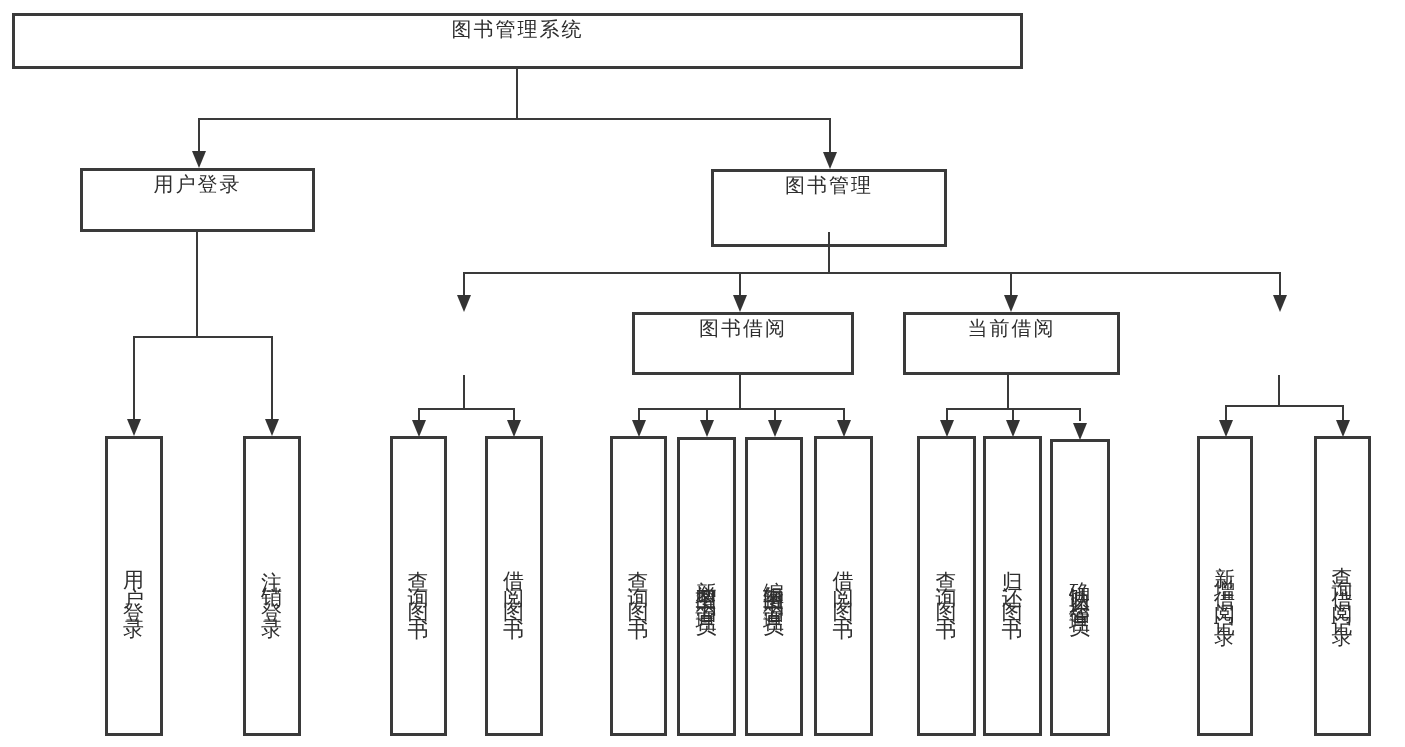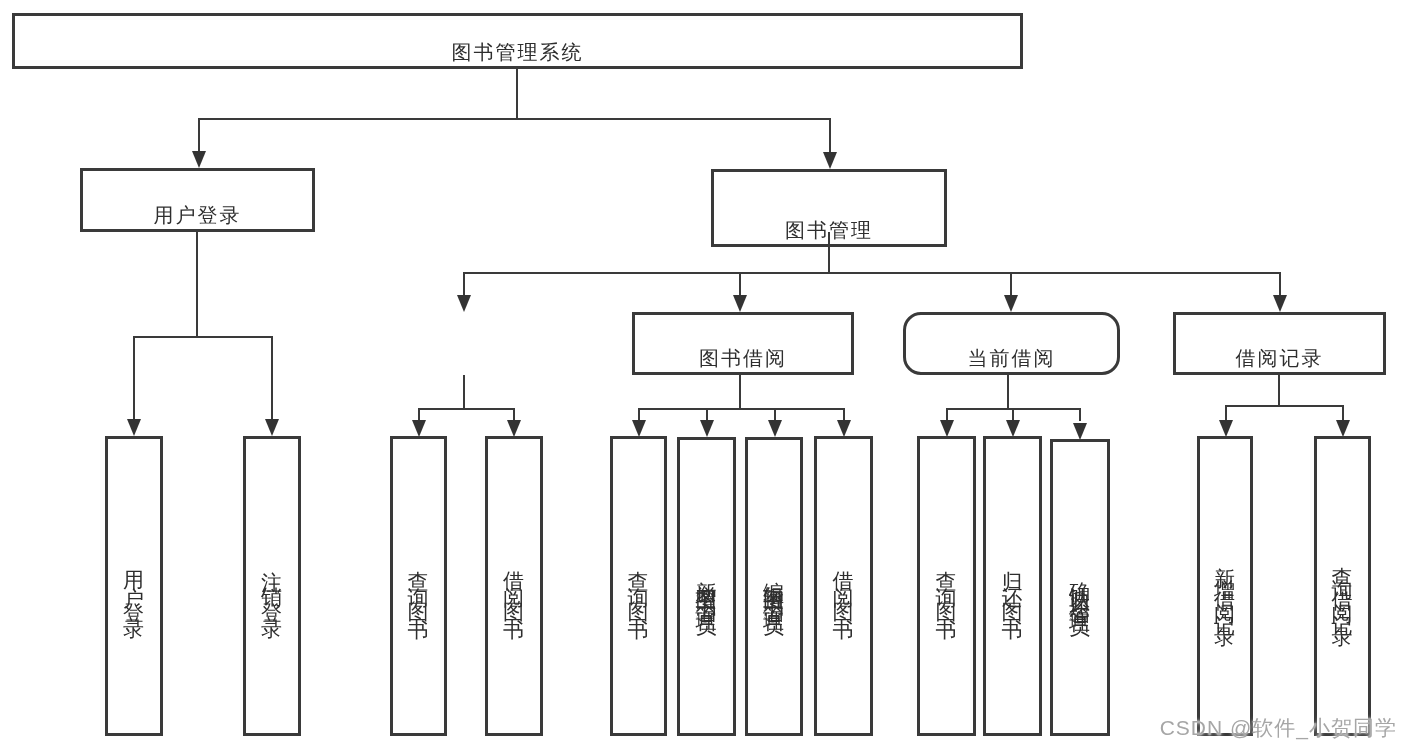--- a/index.html
+++ b/index.html
@@ -9,21 +9,21 @@
     background:#ffffff;
     font-family:"Liberation Sans","DejaVu Sans",sans-serif;
     color:#2e2e2e;
     overflow:hidden;
   }
   .box{
     position:absolute;
     box-sizing:border-box;
     border:3px solid #3a3a3a;
     background:#ffffff;
-    display:flex;align-items:flex-end;justify-content:center;
+    display:flex;align-items:flex-start;justify-content:center;
     font-size:20px;letter-spacing:2px;color:#2e2e2e;
   }
   .vbox{
     position:absolute;
     box-sizing:border-box;
     border:3px solid #3a3a3a;
     background:#ffffff;
     display:flex;align-items:center;justify-content:center;
   }
   .vlabel{
@@ -91,25 +91,22 @@
   <div class="vline" style="left:739px;top:272px;height:24px;"></div>
   <div class="arrow" style="left:733px;top:295px;"></div>
   <div class="vline" style="left:1010px;top:272px;height:24px;"></div>
   <div class="arrow" style="left:1004px;top:295px;"></div>
   <div class="vline" style="left:1279px;top:272px;height:24px;"></div>
   <div class="arrow" style="left:1273px;top:295px;"></div>
 
   <div class="box" style="left:632px;top:312px;width:222px;height:63px;">
     <span>图书借阅</span>
   </div>
-  <div class="box" style="left:903px;top:312px;width:217px;height:63px;border-radius:18px;">
+  <div class="box" style="left:903px;top:312px;width:217px;height:63px;">
     <span>当前借阅</span>
-  </div>
-  <div class="box" style="left:1173px;top:312px;width:213px;height:63px;">
-    <span>借阅记录</span>
   </div>
 
   <div class="vline" style="left:463px;top:375px;height:33px;"></div>
   <div class="hline" style="left:418px;top:408px;width:97px;"></div>
   <div class="vline" style="left:418px;top:408px;height:13px;"></div>
   <div class="arrow" style="left:412px;top:420px;"></div>
   <div class="vline" style="left:513px;top:408px;height:13px;"></div>
   <div class="arrow" style="left:507px;top:420px;"></div>
 
   <div class="vline" style="left:739px;top:375px;height:33px;"></div>
@@ -176,15 +173,14 @@
     <span class="vlabel sp-sm">确认归还（管理员）</span>
   </div>
 
   <div class="vbox" style="left:1197px;top:436px;width:56px;height:300px;">
     <span class="vlabel sp-md">新增借阅记录</span>
   </div>
   <div class="vbox" style="left:1314px;top:436px;width:57px;height:300px;">
     <span class="vlabel sp-md">查询借阅记录</span>
   </div>
 
-  <div class="watermark">CSDN @软件_小贺同学</div>
 
 </div>
 
 </body></html>

